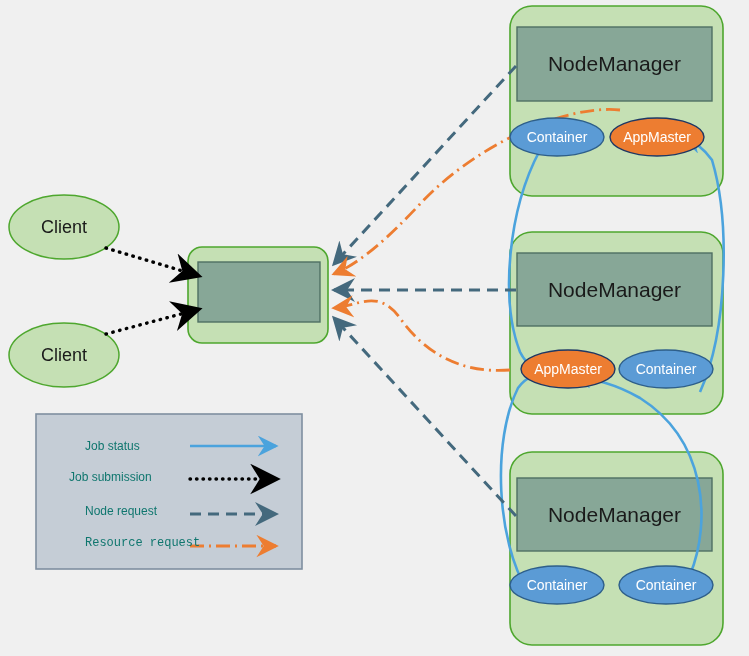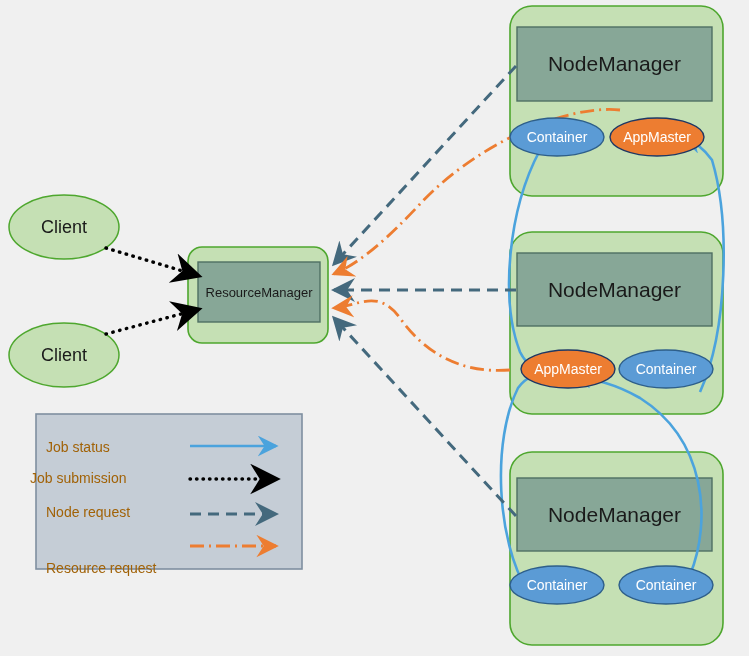--- a/index.html
+++ b/index.html
@@ -18,23 +18,24 @@
     text-align:center;
     pointer-events:none;
     white-space:nowrap;
   }
   .node-title{font-size:21px;color:#1a1a1a;}
   .rm-title{font-size:13px;color:#1a1a1a;}
   .client-title{font-size:18px;color:#1a1a1a;}
   .pill-title{font-size:14px;color:#ffffff;}
   .legend-text{
     position:absolute;
-    font-size:14px;
-    color:#a16207;
+    font-size:12px;
+    color:#0f766e;
     white-space:nowrap;
+    margin-left:39px;
   }
 </style>
 </head>
 <body>
 
 <div id="stage">
 
   <svg viewBox="0 0 749 656" xmlns="http://www.w3.org/2000/svg">
     <defs>
       <marker id="ah-blue" markerWidth="9" markerHeight="9" refX="7" refY="4" orient="auto">
@@ -97,32 +98,31 @@
     <line x1="190" y1="446" x2="276" y2="446" stroke="#4ba3dd" stroke-width="2.6" marker-end="url(#ah-blue)"></line>
     <line x1="190" y1="479" x2="274" y2="479" stroke="#000000" stroke-width="3.4" stroke-linecap="round" stroke-dasharray="0.5 6" marker-end="url(#ah-black)"></line>
     <line x1="190" y1="514" x2="276" y2="514" stroke="#44697d" stroke-width="3" stroke-dasharray="11 7" marker-end="url(#ah-slate)"></line>
     <line x1="190" y1="546" x2="276" y2="546" stroke="#ed7d31" stroke-width="2.8" stroke-dasharray="14 5 2 5" marker-end="url(#ah-orange)"></line>
   </svg>
 
   <div class="lbl node-title" style="left:517px;top:27px;width:195px;height:74px;">NodeManager</div>
   <div class="lbl node-title" style="left:517px;top:253px;width:195px;height:73px;">NodeManager</div>
   <div class="lbl node-title" style="left:517px;top:478px;width:195px;height:73px;">NodeManager</div>
 
-  <div class="lbl rm-title" style="left:198px;top:262px;width:122px;height:60px;">ResourceManager</div>
 
   <div class="lbl client-title" style="left:9px;top:195px;width:110px;height:64px;">Client</div>
   <div class="lbl client-title" style="left:9px;top:323px;width:110px;height:64px;">Client</div>
 
   <div class="lbl pill-title" style="left:510px;top:118px;width:94px;height:38px;">Container</div>
   <div class="lbl pill-title" style="left:610px;top:118px;width:94px;height:38px;">AppMaster</div>
 
   <div class="lbl pill-title" style="left:521px;top:350px;width:94px;height:38px;">AppMaster</div>
   <div class="lbl pill-title" style="left:619px;top:350px;width:94px;height:38px;">Container</div>
 
   <div class="lbl pill-title" style="left:510px;top:566px;width:94px;height:38px;">Container</div>
   <div class="lbl pill-title" style="left:619px;top:566px;width:94px;height:38px;">Container</div>
 
   <div class="legend-text" style="left:46px;top:439px;">Job status</div>
   <div class="legend-text" style="left:30px;top:470px;">Job submission</div>
   <div class="legend-text" style="left:46px;top:504px;">Node request</div>
-  <div class="legend-text" style="left:46px;top:560px;">Resource request</div>
+  <div class="legend-text" style="left:46px;top:536px;font-family:Liberation Mono, monospace;">Resource request</div>
 
 </div>
 
 </body></html>

